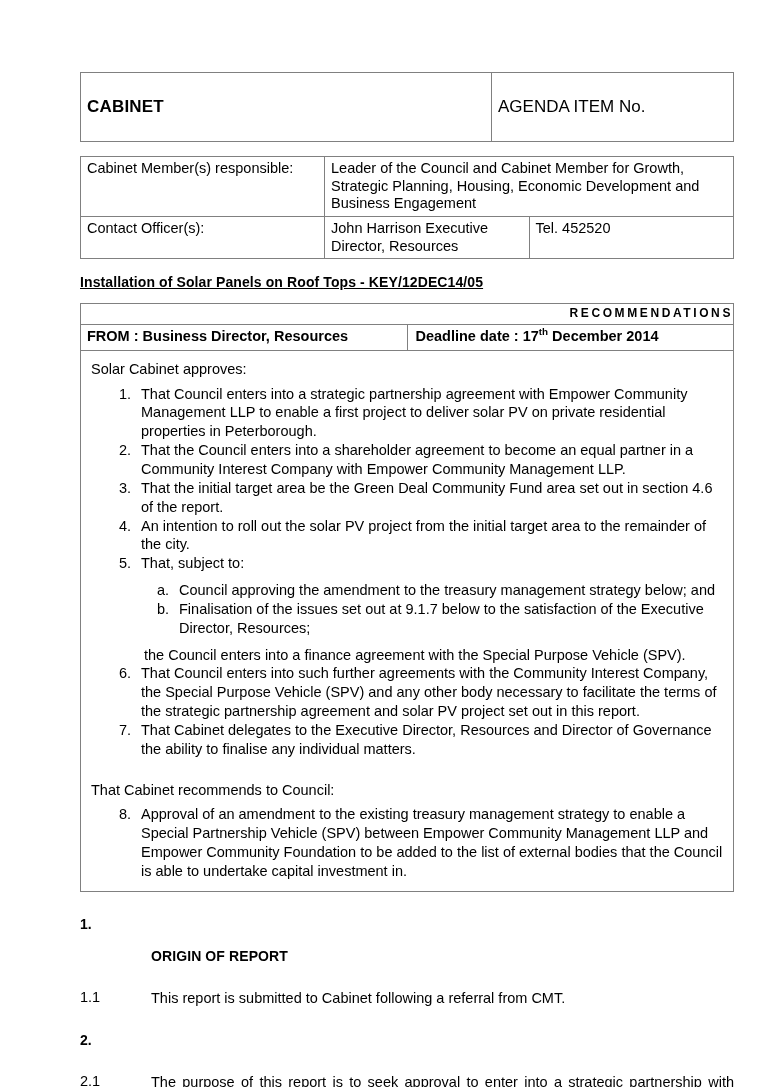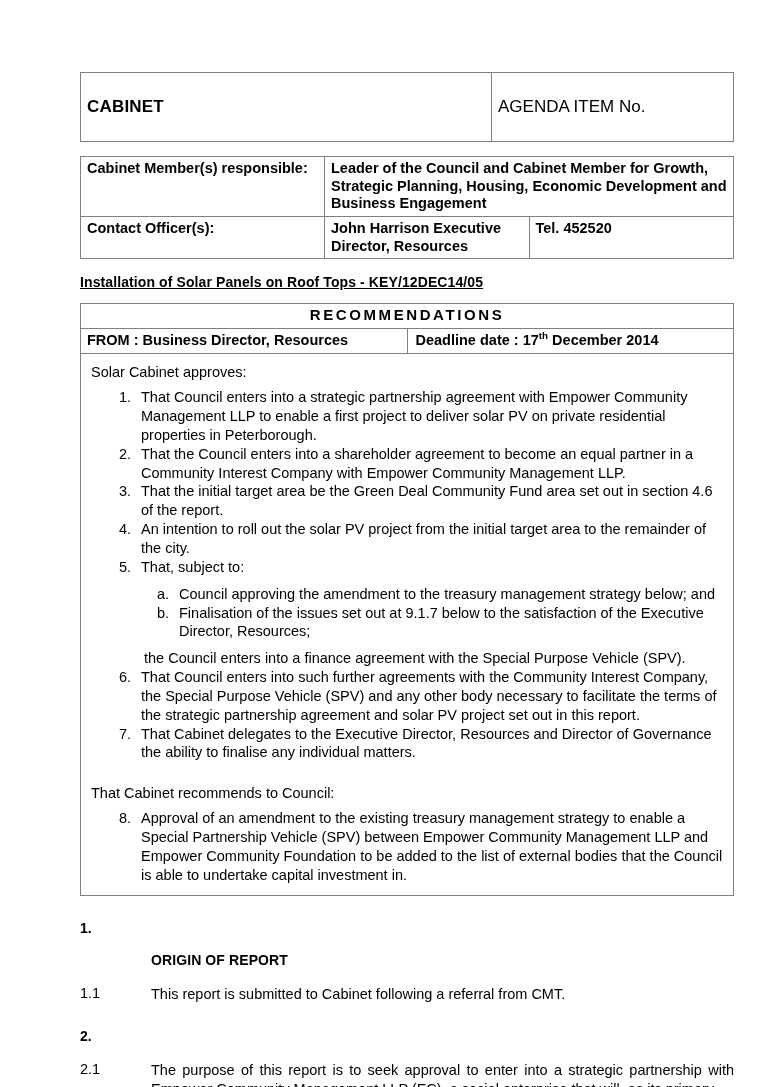--- a/index.html
+++ b/index.html
@@ -57,21 +57,21 @@
     font-size: 12.5px;
   }
   .t1 td.public {
     height: 26px;
     vertical-align: middle;
     font-size: 17px;
   }
   sup { font-size: .68em; vertical-align: super; line-height: 0; }
 
   
-  .t2 { margin-top: 14px; font-weight: bold; }
+  .t2 { margin-top: 14px; }
   .t2 td { font-size: 14.5px; line-height: 1.27; }
   .t2 td.memlabel { width: 232px; }
   .t2 td.memvalue { }
   .t2 td.colabel  { width: 134px; }
   .t2 td.coname   { }
   .t2 td.cotel    { width: 118px; }
 
   
   .doc-title {
     margin: 15px 0 0 0;
@@ -79,23 +79,23 @@
     font-weight: bold;
     text-decoration: underline;
     letter-spacing: .1px;
   }
 
   
   .rec-wrap { margin-top: 13px; }
   .t3 { }
   .t3 td { font-size: 14.5px; }
   .t3 td.rectitle {
-    text-align: center;
-    font-weight: bold;
-    font-size: 15px;
+    text-align: right;
+    font-weight: bold;
+    font-size: 12px;
     letter-spacing: 2.6px;
     padding: 2px 0 3px 0;
   }
   .t3 td.from {
     font-weight: bold;
     font-size: 14.5px;
     width: 392px;
     padding: 3px 6px 4px 6px;
   }
   .t3 td.deadline {
@@ -151,21 +151,21 @@
     flex: 0 0 71px;
     font-size: 14px;
     font-weight: bold;
   }
   .sect .head {
     font-size: 14px;
     font-weight: bold;
     letter-spacing: .1px;
     margin-top: 32px;
   }
-  .para { margin-top: 17px; display: flex; }
+  .para { margin-top: 25px; display: flex; }
   .para .num {
     width: 71px;
     flex: 0 0 71px;
     font-size: 14.5px;
   }
   .para .txt {
     flex: 1 1 auto;
     font-size: 14.5px;
     line-height: 1.33;
   }

